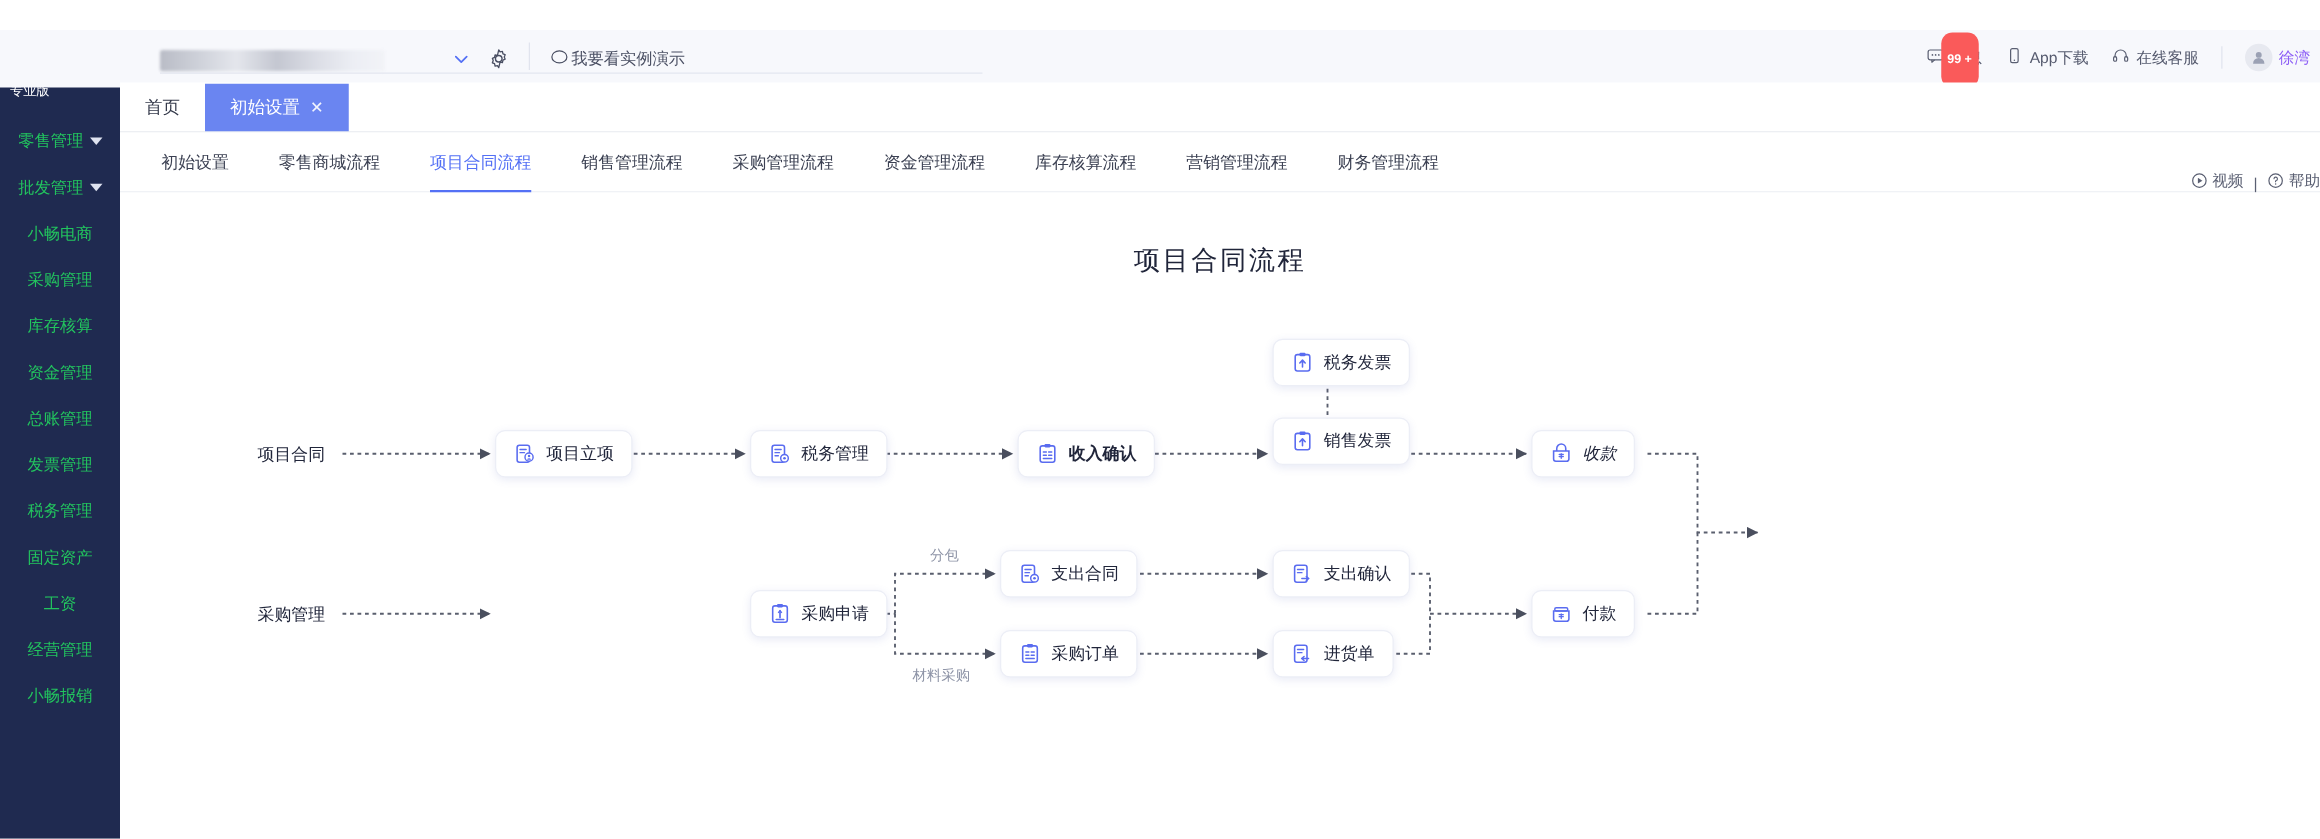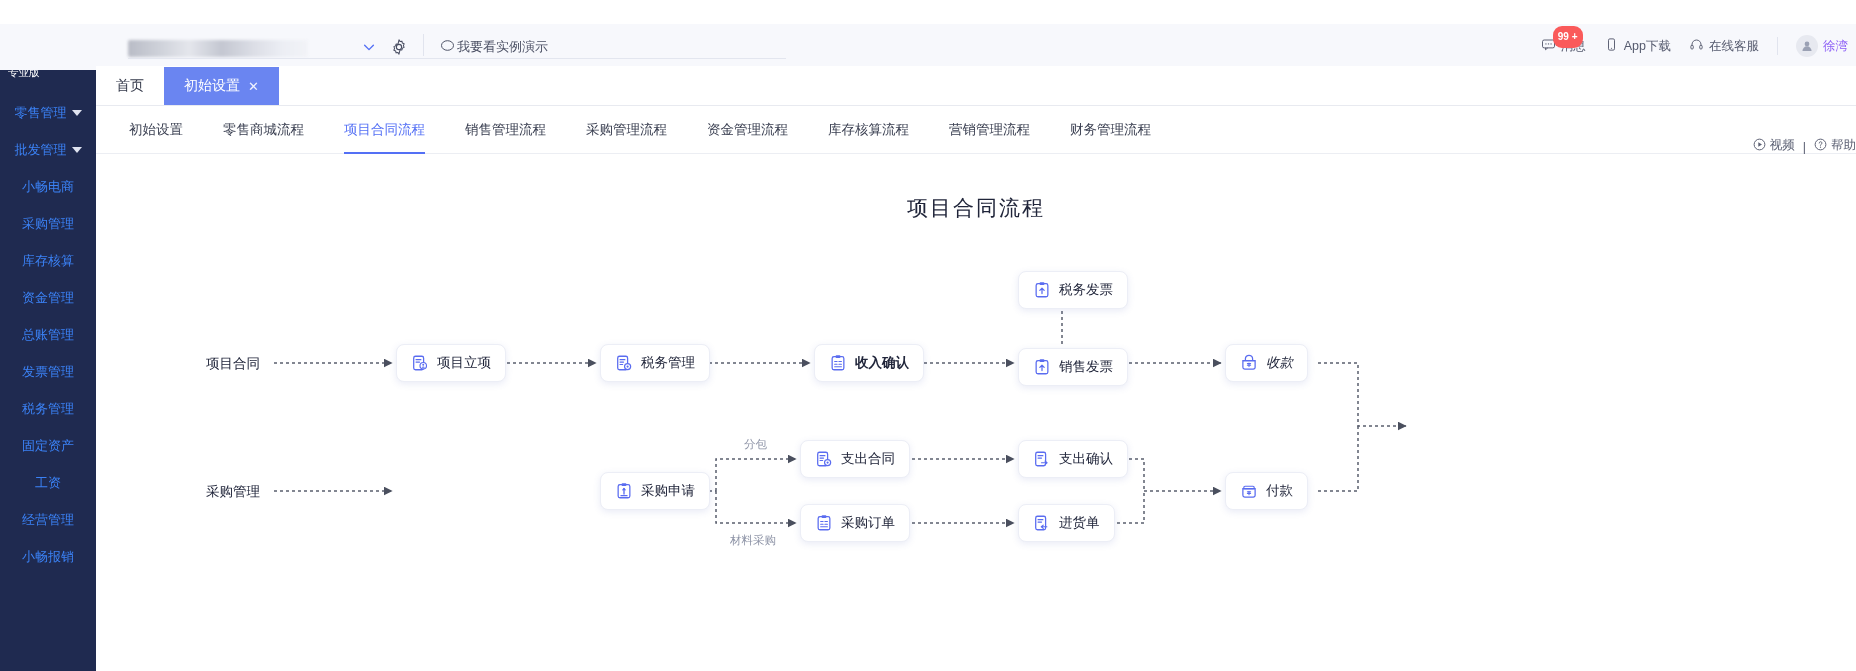--- a/index.html
+++ b/index.html
@@ -43,42 +43,42 @@
 
   .hdr-right {
     position: absolute; right: 8px; top: 34px; height: 24px;
     display: flex; align-items: center; gap: 18px;
     font-size: 12.5px; color: #555a6e;
   }
   .hdr-item { display: flex; align-items: center; gap: 5px; cursor: pointer; position: relative; white-space: nowrap; }
   .badge {
     position: absolute; left: 12px; top: -11px;
     background: #fa5a5a; color: #fff; font-size: 10px; font-weight: bold;
-    border-radius: 9px; padding: 5px 5px; line-height: 12px; white-space: nowrap;
+    border-radius: 9px; padding: 16px 5px; line-height: 12px; white-space: nowrap;
   }
   .vbar { width: 1px; height: 18px; background: #e1e4ee; }
   .avatar {
     width: 22px; height: 22px; border-radius: 50%; background: #e7e9f0;
     display: flex; align-items: center; justify-content: center;
   }
   .user-name { color: #8b5cf6; font-size: 12.5px; }
 
   
   .sidebar {
     position: absolute; left: 0; top: 24px; width: 96px; height: 647px;
     background: #1f2a50; padding-top: 0;
   }
   .logo-wrap { height: 46px; display: flex; align-items: center; padding: 0 8px; gap: 4px; }
   .logo-mark { width: 20px; height: 20px; flex: none; }
   .logo-text { font-size: 10.5px; color: #ffffff; letter-spacing: -0.3px; white-space: nowrap; overflow: hidden; }
   .logo-sub { font-size: 10.5px; color: #ffffff; padding-left: 8px; margin-top: -4px; }
   .side-list { margin-top: 14px; }
   .side-item {
     height: 37px; display: flex; align-items: center; justify-content: center;
-    gap: 5px; color: #3b82f6; font-size: 13px; cursor: pointer; white-space: nowrap;
+    gap: 5px; color: #22c55e; font-size: 13px; cursor: pointer; white-space: nowrap;
   }
   .caret { width: 0; height: 0; border-left: 5px solid transparent; border-right: 5px solid transparent;
            border-top: 6px solid #dfe3f0; }
 
   
   .tabstrip {
     position: absolute; left: 96px; top: 66px; width: 1760px; height: 40px;
     background: #ffffff; display: flex; align-items: flex-end;
     border-bottom: 1px solid #e8eaf0;
   }
@@ -415,21 +415,21 @@
       <span class="ic">
         <svg viewBox="0 0 20 20" width="18" height="18">
           <rect x="3.5" y="3" width="13" height="14.5" rx="2" fill="none" stroke="#5a6cf0" stroke-width="1.4"></rect>
           <rect x="7.3" y="1.4" width="5.4" height="3" rx="1" fill="#5a6cf0"></rect>
           <path d="M6.3 8.4 H9 M11 8.4 H13.8 M6.3 11.4 H9 M11 11.4 H13.8 M6.3 14.2 H13.8" stroke="#5a6cf0" stroke-width="1.25" stroke-linecap="round"></path>
         </svg>
       </span>
       <span>收入确认</span>
     </div>
 
-    <div class="node" style="left:922px; top:194px;">
+    <div class="node" style="left:922px; top:180px;">
       <span class="ic">
         <svg viewBox="0 0 20 20" width="18" height="18">
           <rect x="3.5" y="3" width="13" height="14.5" rx="2" fill="none" stroke="#5a6cf0" stroke-width="1.4"></rect>
           <rect x="7.3" y="1.4" width="5.4" height="3" rx="1" fill="#5a6cf0"></rect>
           <path d="M10 14 V8.2 M7.6 10.4 L10 7.9 L12.4 10.4" fill="none" stroke="#5a6cf0" stroke-width="1.4" stroke-linecap="round" stroke-linejoin="round"></path>
         </svg>
       </span>
       <span>销售发票</span>
     </div>
 

